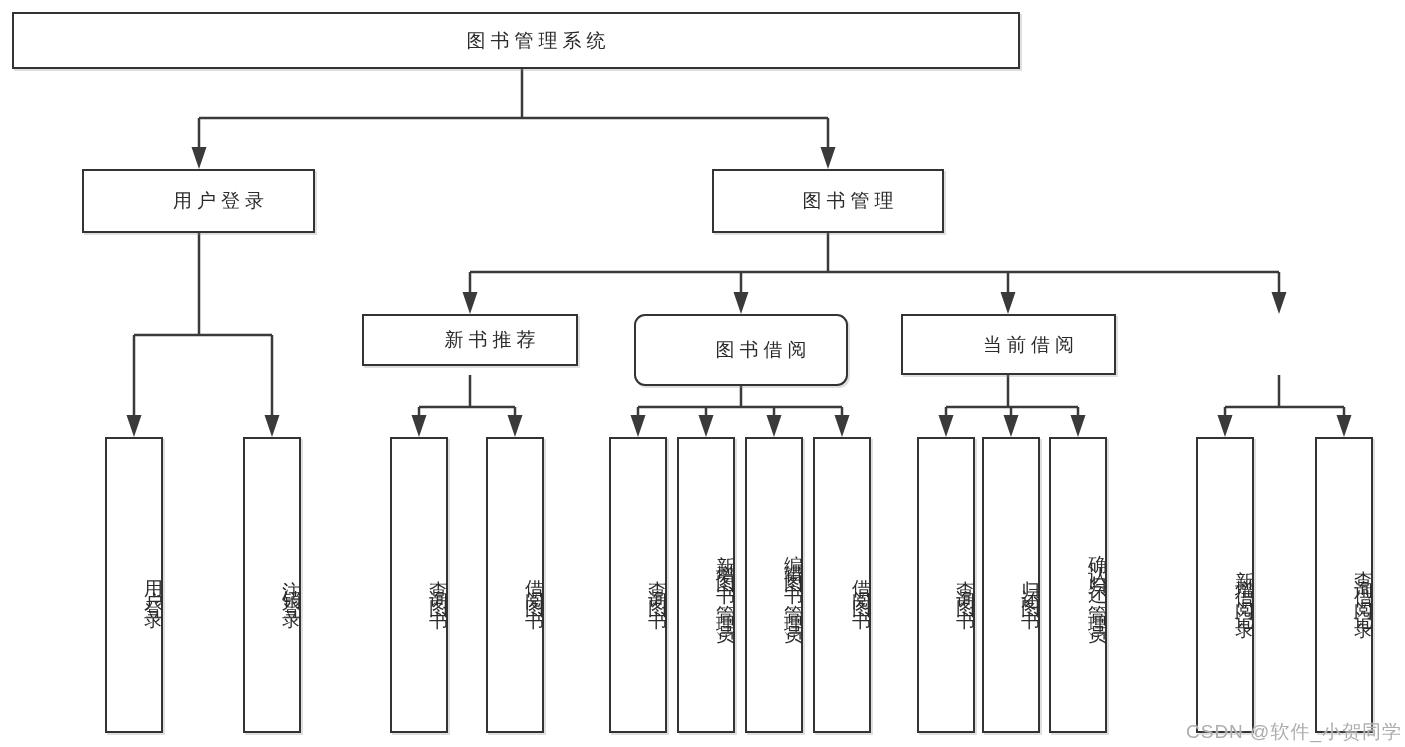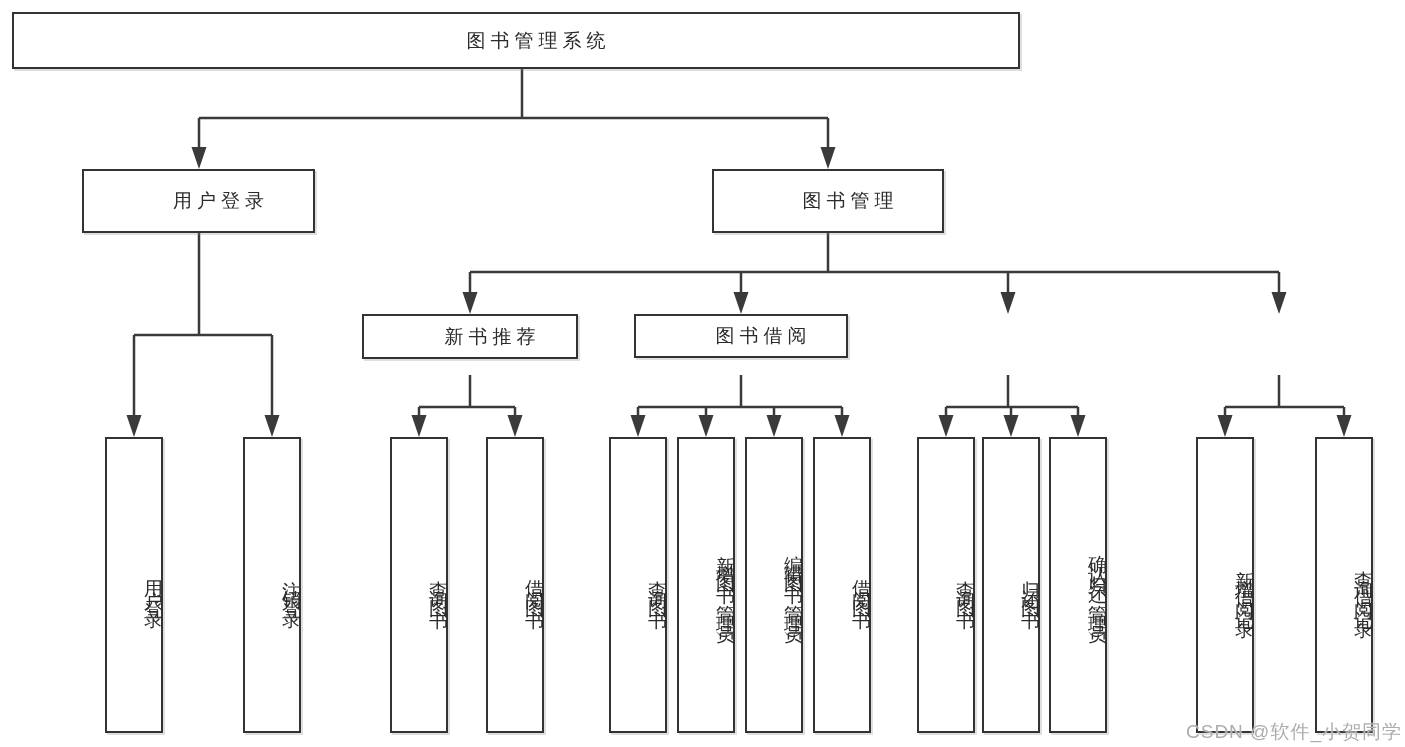--- a/index.html
+++ b/index.html
@@ -129,25 +129,28 @@
     <span class="lbl">图书管理系统</span>
   </div>
 
   <div class="node h" style="left:82px;top:169px;width:233px;height:64px;">
     <span class="lbl">用户登录</span>
   </div>
   <div class="node h" style="left:712px;top:169px;width:232px;height:64px;">
     <span class="lbl">图书管理</span>
   </div>
 
-  <div class="node h" style="left:362px;top:314px;width:216px;height:45px;">
+  <div class="node h" style="left:362px;top:314px;width:216px;height:52px;">
     <span class="lbl">新书推荐</span>
   </div>
-  <div class="node h" style="left:634px;top:314px;width:214px;height:44px;">
+  <div class="node h" style="left:634px;top:314px;width:214px;height:72px;border-radius:11px;">
     <span class="lbl">图书借阅</span>
+  </div>
+  <div class="node h" style="left:901px;top:314px;width:215px;height:61px;">
+    <span class="lbl">当前借阅</span>
   </div>
 
   <div class="node leaf" style="left:105px;">
     <span class="lbl">用户登录</span>
   </div>
   <div class="node leaf" style="left:243px;">
     <span class="lbl">注销登录</span>
   </div>
 
   <div class="node leaf" style="left:390px;">

